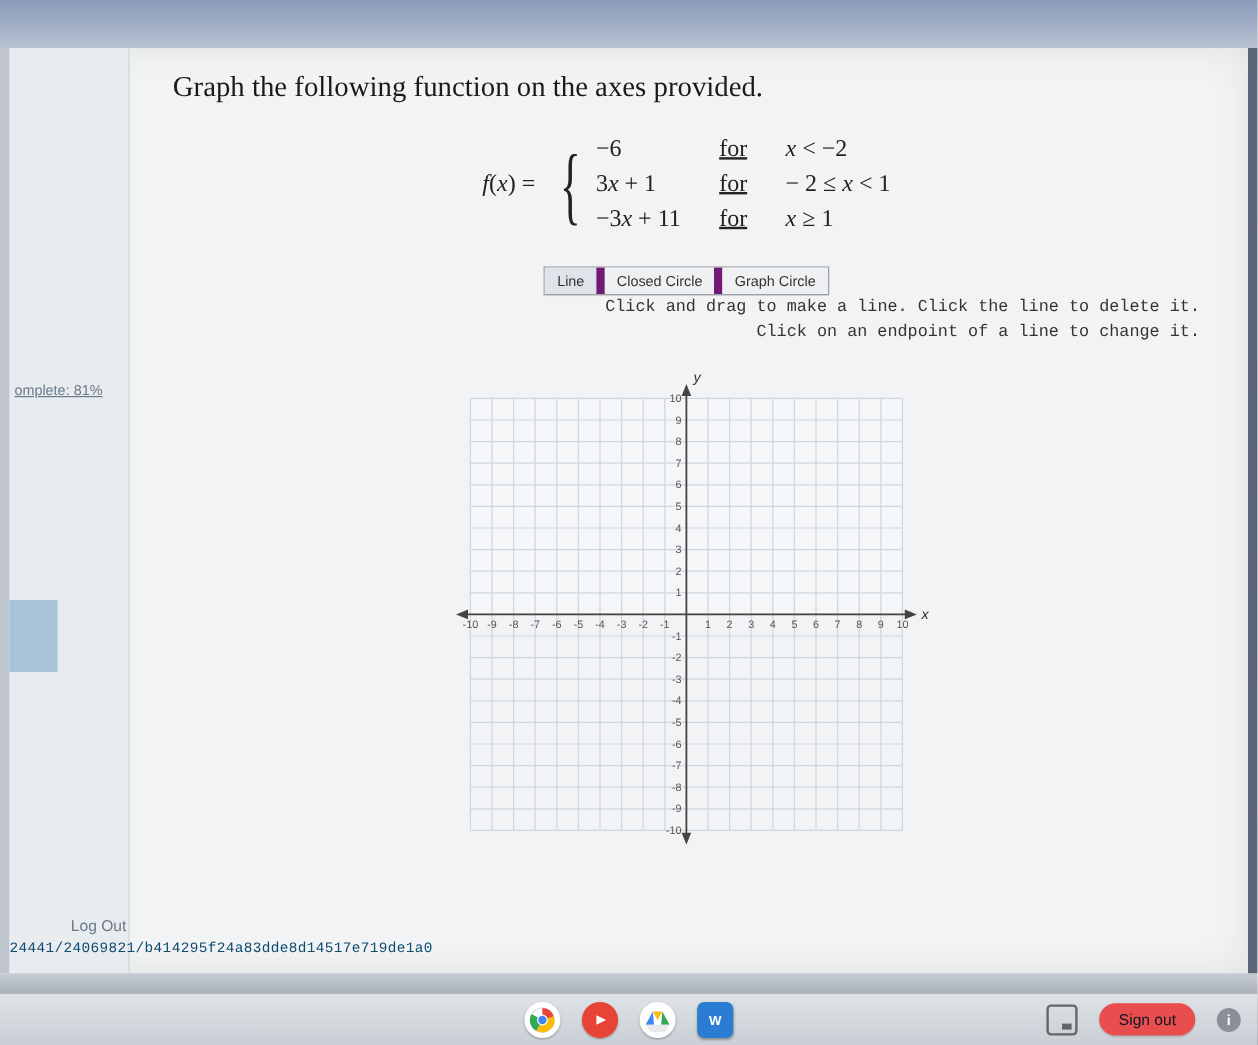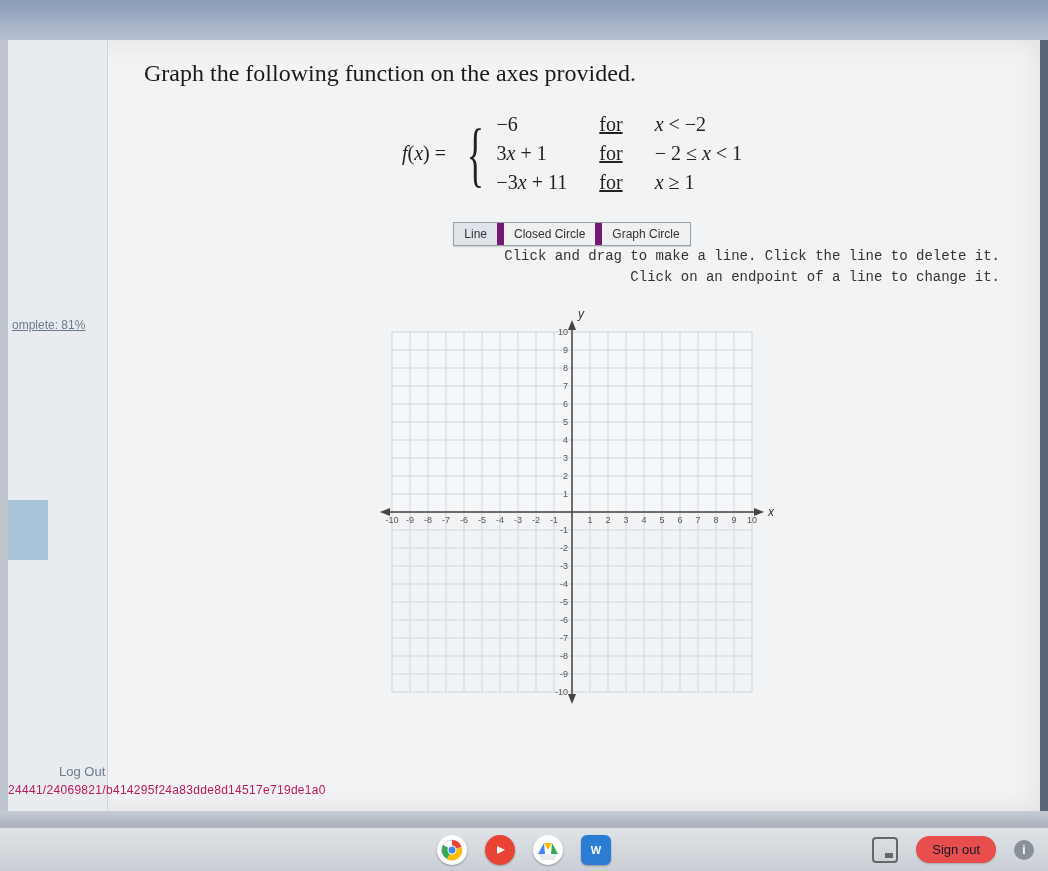--- a/index.html
+++ b/index.html
@@ -44,23 +44,23 @@
     position: absolute;
     left: 10px; bottom: 32px;
     font-family: Arial, sans-serif;
     font-size: 13px;
     color: #6a7a8a;
     margin-left: 41px;
   }
   .hash {
     position: absolute;
     left: 0; bottom: 14px;
-    font-family: Liberation Sans, sans-serif;
+    font-family: Liberation Mono, monospace;
     font-size: 12px;
-    color: #be185d;
+    color: #0c4a6e;
     letter-spacing: .3px;
   }
   .content {
     position: absolute;
     left: 136px; top: 20px; right: 40px;
   }
   .prompt {
     font-size: 24px;
     color: #1a1a1a;
   }

